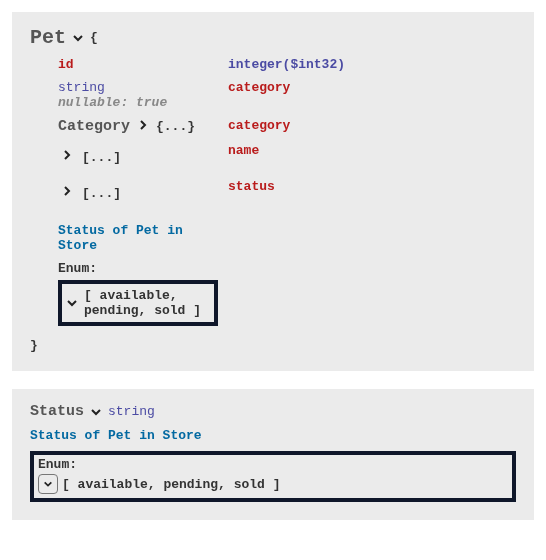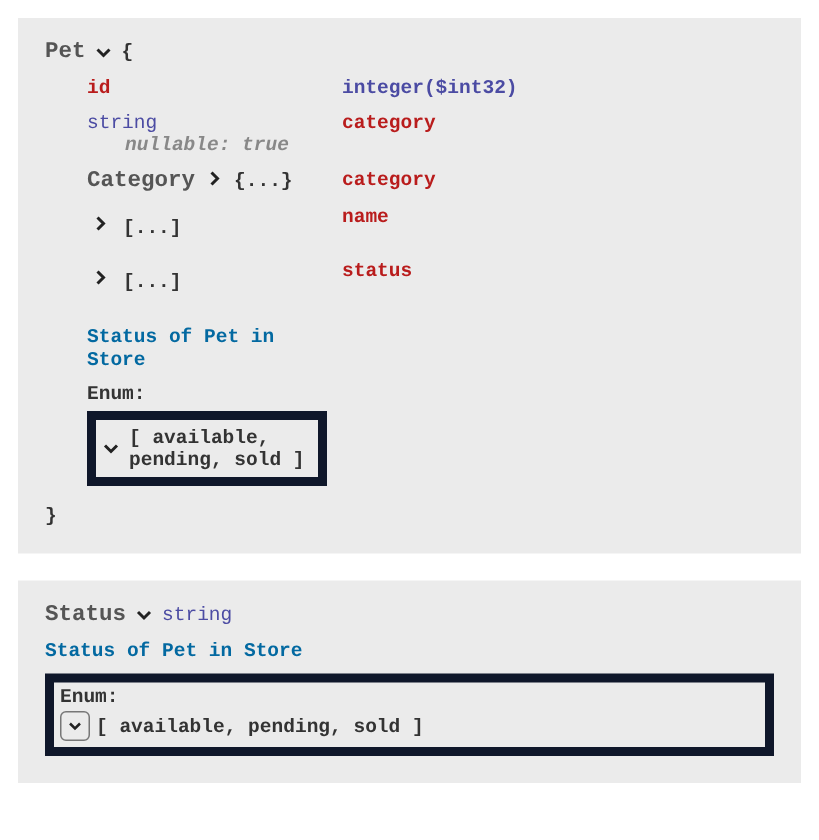--- a/index.html
+++ b/index.html
@@ -19,21 +19,21 @@
   }
   .model-head {
     display: flex;
     align-items: center;
     gap: 6px;
     margin-bottom: 4px;
   }
   .model-name {
     font-weight: bold;
     color: #555;
-    font-size: 15px;
+    font-size: 20px;
   }
   .chev {
     display: inline-block;
     color: #222;
   }
   .chev svg { display:block; }
   .brace { color: #333; font-weight: bold; }
 
   .prop-table {
     display: grid;
@@ -46,41 +46,41 @@
     color: #b91c1c;
     font-weight: bold;
     padding: 4px 0;
     align-self: start;
   }
   .prop-val {
     padding: 4px 0;
   }
   .type-int { color: #4b4ba3; font-weight: bold;}
   .type-str { color: #4b4ba3; font-weight: normal;}
-  .nullable { color: #888; font-style: italic; font-weight: bold; text-align: center;}
+  .nullable { color: #888; font-style: italic; font-weight: bold;}
   .inner-model {
     font-size: 15px;
     font-weight: bold;
     color: #555;
   }
   .gt { font-weight: bold; color:#222; margin:0 4px;}
   .dots { color:#333; font-weight:bold;}
   .array-line { margin: 6px 0; font-weight:bold;}
   .status-word { color:#555; font-weight:bold;}
   .desc { color:#0369a1; font-weight:bold; margin:8px 0; }
   .enum-label { color:#333; font-weight:bold; margin:6px 0 4px 0; }
   .enum-line {
     display:flex;
     align-items:center;
     gap:6px;
     padding:4px 4px;
     font-weight:bold;
   }
   .highlight {
-    border: 6px solid #0f172a;
+    border: 4px solid #0f172a;
   }
   .chev-box {
     border:1.5px solid #777;
     border-radius:4px;
     width:20px; height:20px;
     display:inline-flex;
     align-items:center;
     justify-content:center;
   }
   .close-brace {

